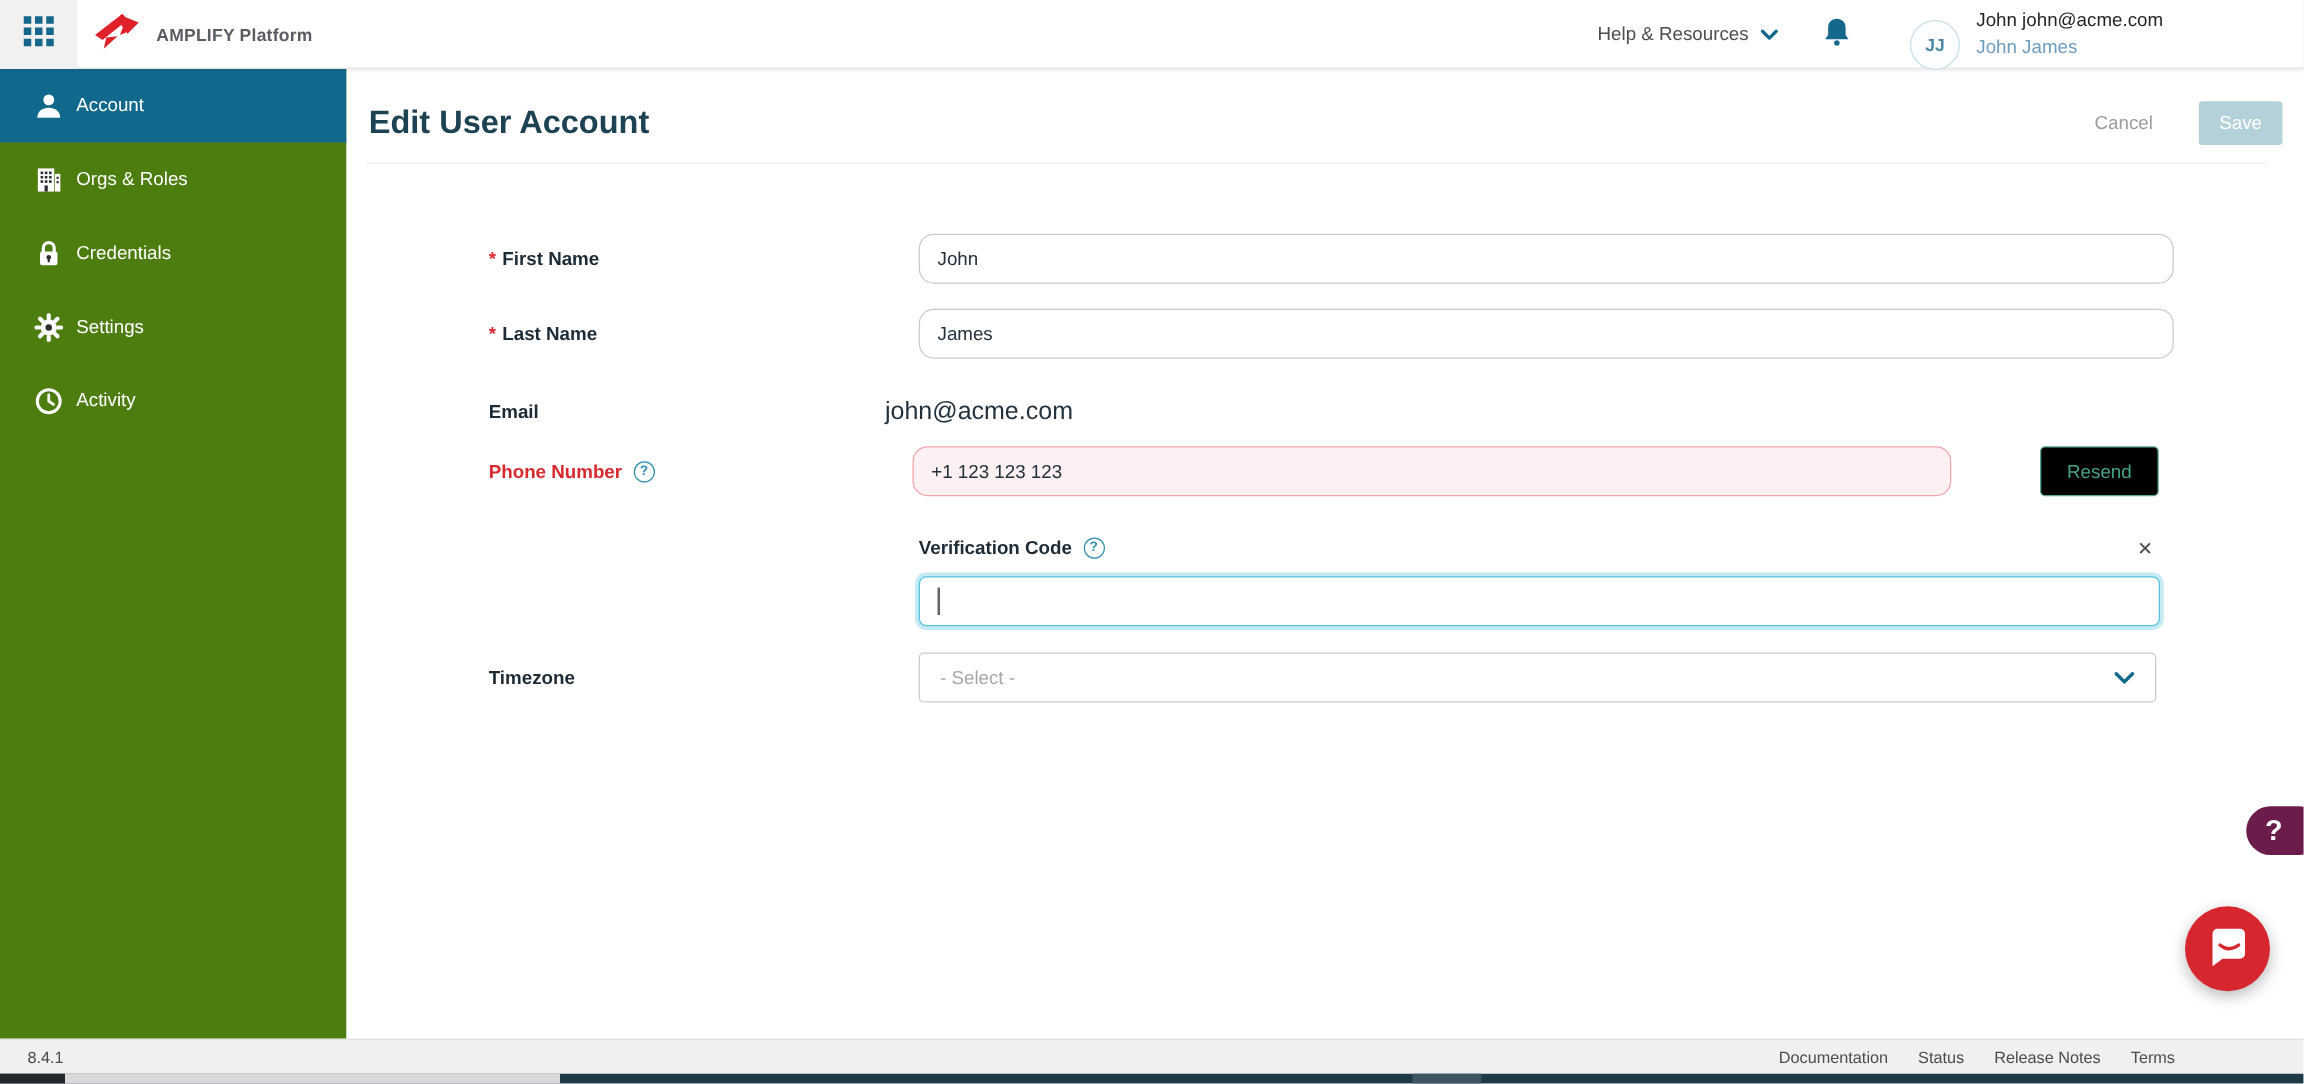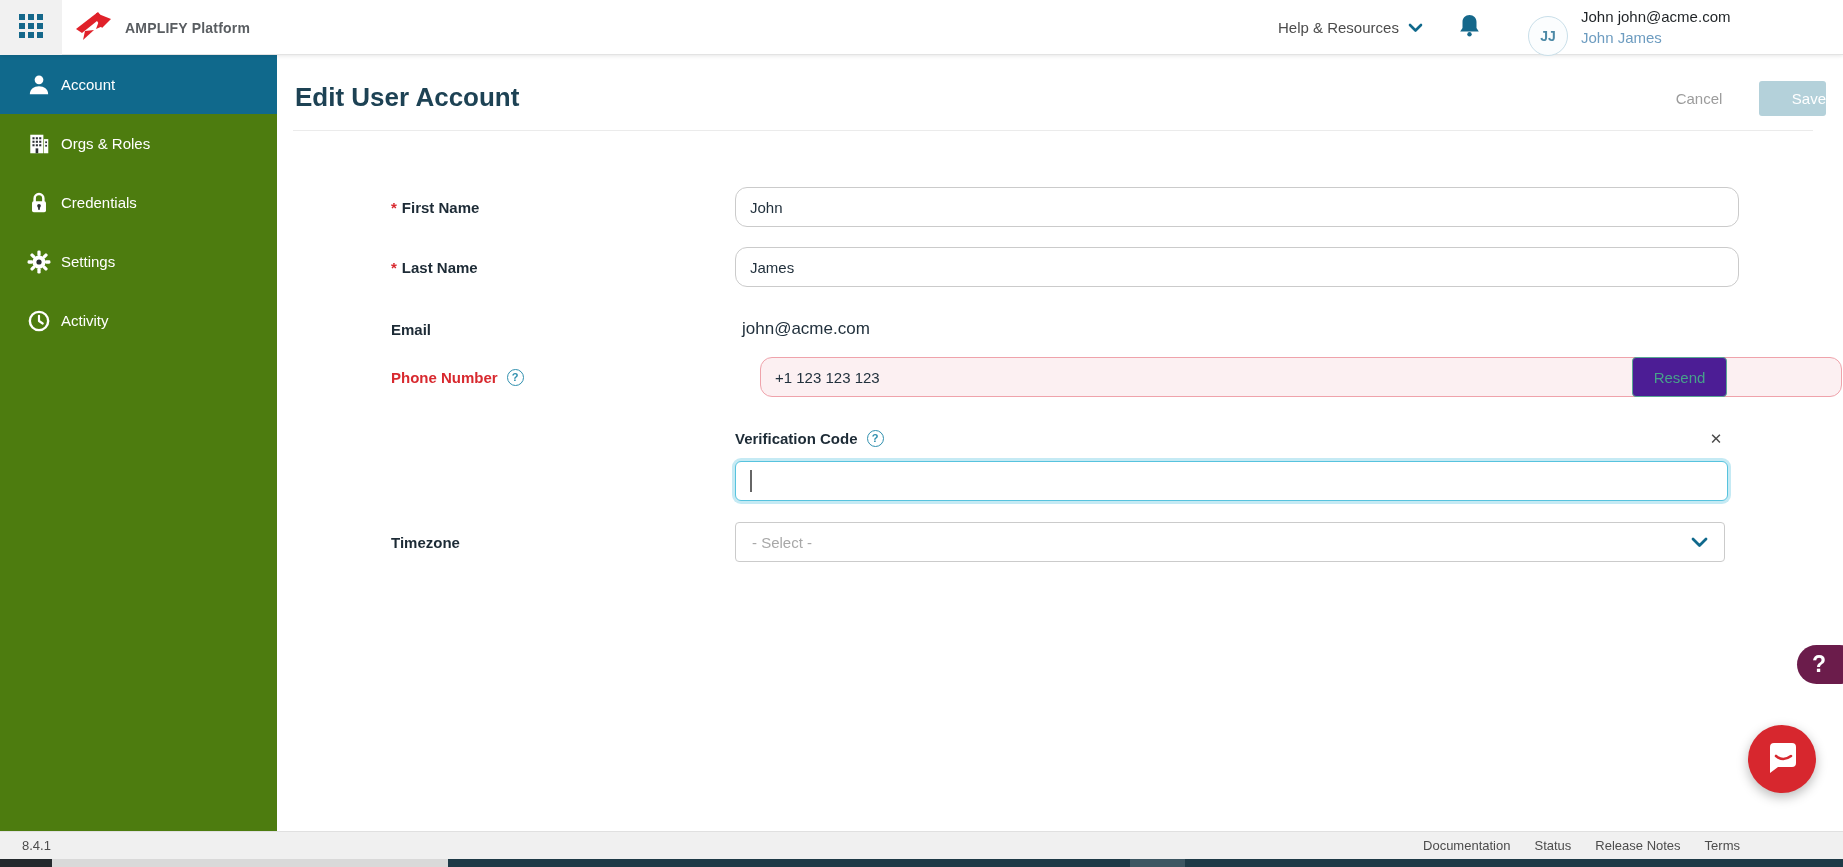--- a/index.html
+++ b/index.html
@@ -31,37 +31,37 @@
   .nav-icon { position:absolute; left:27px; width:24px; height:24px; display:flex; align-items:center; justify-content:center; }
   .nav-label { position:absolute; left:61px; color:#fff; font-size:15px; }
   .collapse-btn { position:absolute; left:234px; top:793px; width:30px; height:26px;
                   display:flex; align-items:center; justify-content:center; cursor:pointer; }
 
   
   .page-title { position:absolute; left:295px; top:82px; font-size:26px; font-weight:600; color:#1d4254; }
   .cancel-link { position:absolute; left:1668px; top:81px; width:62px; height:35px; display:flex; align-items:center;
                  justify-content:center; font-size:15px; color:#9c9c9c; cursor:pointer; }
   .save-btn { position:absolute; left:1759px; top:81px; width:67px; height:35px; background:#b4d1da; color:#fff;
-              border:none; border-radius:3px; font-size:15px; font-family:inherit; cursor:default;text-align:right; }
+              border:none; border-radius:3px; font-size:15px; font-family:inherit; cursor:default; }
   .head-divider { position:absolute; left:293px; top:130px; width:1520px; height:1px; background:#ebebeb; }
 
   
   .lbl { position:absolute; left:391px; height:40px; display:flex; align-items:center; gap:5px;
          font-size:15px; font-weight:bold; color:#1d2b36; }
   .req { color:#d8292f; font-weight:bold; }
   .lbl.error-lbl { color:#d8292f; }
   .help-circle { width:17px; height:17px; border:1.6px solid #2f8fae; border-radius:50%; color:#2f8fae;
                  font-size:11px; font-weight:bold; display:flex; align-items:center; justify-content:center;
                  margin-left:4px; cursor:pointer; }
   .txt { position:absolute; height:40px; border:1px solid #cbcbcb; border-radius:12px; background:#fff;
          padding:0 14px; font-size:15px; color:#22313d; font-family:inherit; }
   .txt.error { background:#fcf0f2; border:1px solid #efa3ab; }
-  .static-value { position:absolute; left:742px; height:40px; display:flex; align-items:center;
-                  font-size:17px; color:#22313d; }
-  .resend-btn { position:absolute; left:1632px; top:357px; width:95px; height:40px; background:#4c1d95;
+  .static-value { position:absolute; left:708px; height:40px; display:flex; align-items:center;
+                  font-size:20px; color:#22313d; }
+  .resend-btn { position:absolute; left:1632px; top:357px; width:95px; height:40px; background:#000000;
                 border:1px solid #58a794; border-radius:4px; color:#47a18b; font-size:15px; font-family:inherit; cursor:pointer; }
   .ver-label-row { position:absolute; left:735px; top:426px; height:24px; display:flex; align-items:center; gap:5px;
                    font-size:15px; font-weight:bold; color:#1d2b36; }
   .ver-close { position:absolute; left:1703px; top:428px; width:26px; height:22px; display:flex; align-items:center;
                justify-content:center; color:#4a4a4a; font-size:15px; cursor:pointer; }
   .ver-input { position:absolute; left:735px; top:461px; width:993px; height:40px; background:#fff;
                border:1px solid #57c3de; border-radius:6px; box-shadow:0 0 0 3px #c5eaf4; padding:0 12px;
                font-size:15px; color:#22313d; font-family:inherit; }
   .caret { position:absolute; left:750px; top:470px; width:2px; height:22px; background:#666; }
   .select { position:absolute; left:735px; top:522px; width:990px; height:40px; border:1px solid #cbcbcb;
@@ -261,21 +261,21 @@
 
   <div class="lbl" style="top:309px;">
     <span>Email</span>
   </div>
   <div class="static-value" style="top:309px;">john@acme.com</div>
 
   <div class="lbl error-lbl" style="top:357px;">
     <span>Phone Number</span>
     <span class="help-circle">?</span>
   </div>
-  <input class="txt error" style="left: 760px; top: 357px; width: 1082px;" type="text" value="+1 123 123 123">
+  <input class="txt error" style="left: 730px; top: 357px; width: 831px;" type="text" value="+1 123 123 123">
   <button class="resend-btn">Resend</button>
 
   <div class="ver-label-row">
     <span>Verification Code</span>
     <span class="help-circle">?</span>
   </div>
   <div class="ver-close">✕</div>
   <input class="ver-input" type="text" value="" style="">
   <div class="caret"></div>
 

